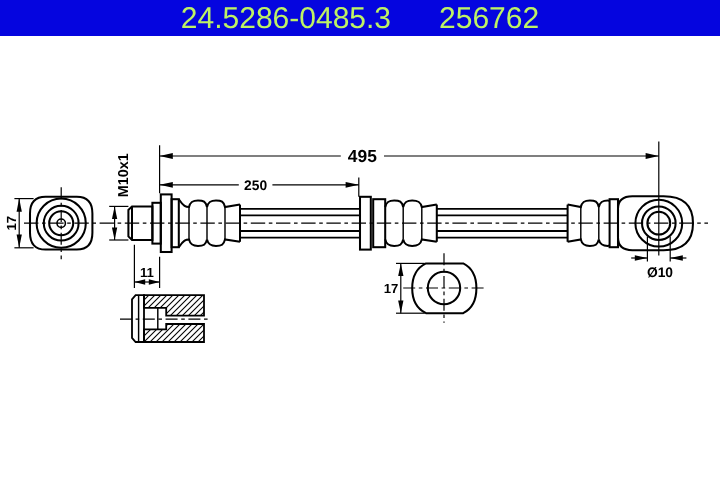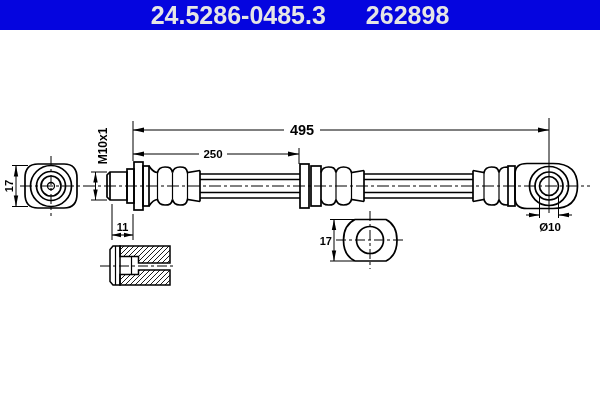--- a/index.html
+++ b/index.html
@@ -3,32 +3,32 @@
 <meta charset="utf-8">
 <style>
   html,body{margin:0;padding:0;background:#ffffff;width:600px;height:400px;overflow:hidden;}
   body{font-family:"Liberation Sans", sans-serif;}
   .header{
     position:absolute;left:0;top:0;width:600px;height:30px;
     background:#0505df;
     display:flex;align-items:center;justify-content:center;gap:40px;
   }
   .header span{
-    color:#e5e5e5;font-size:25px;font-weight:bold;letter-spacing:0px;line-height:30px;
+    color:#bef264;font-size:25px;font-weight:normal;letter-spacing:0px;line-height:30px;
     white-space:nowrap;
   }
   .drawing{position:absolute;left:0;top:30px;}
   svg text{font-family:"Liberation Sans", sans-serif;font-weight:bold;fill:#000;}
 </style>
 </head>
 <body>
 
 <div class="header">
   <span>24.5286-0485.3</span>
-  <span>262898</span>
+  <span>256762</span>
 </div>
 
 <svg class="drawing" width="600" height="370" viewBox="0 30 600 370" xmlns="http://www.w3.org/2000/svg">
   <defs>
     <pattern id="hatch" patternUnits="userSpaceOnUse" width="5" height="5">
       <path d="M0,5 L5,0" stroke="#000" stroke-width="0.9"></path>
       <path d="M-1,1 L1,-1" stroke="#000" stroke-width="0.9"></path>
       <path d="M4,6 L6,4" stroke="#000" stroke-width="0.9"></path>
     </pattern>
   </defs>

